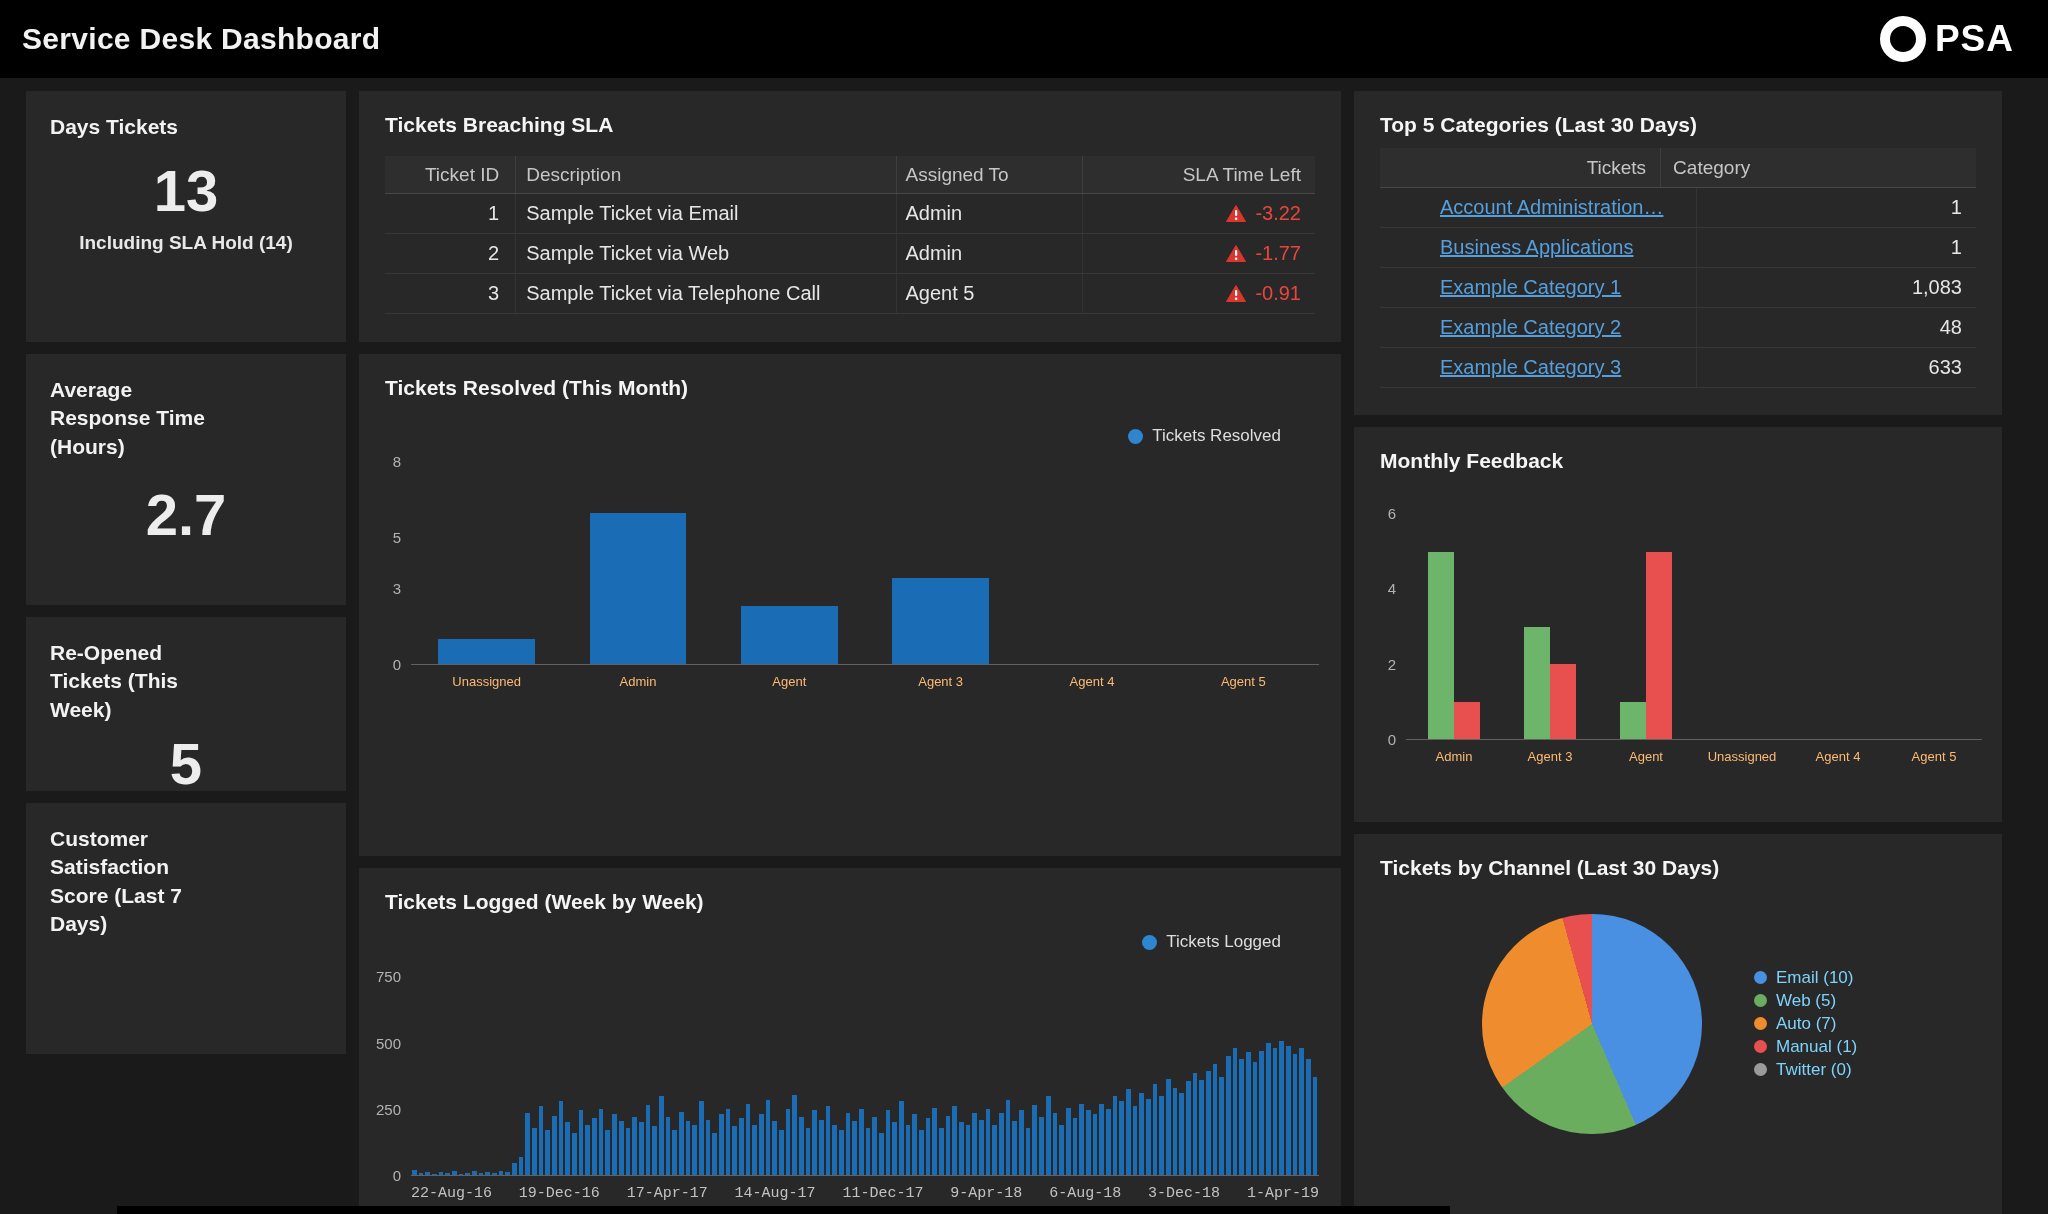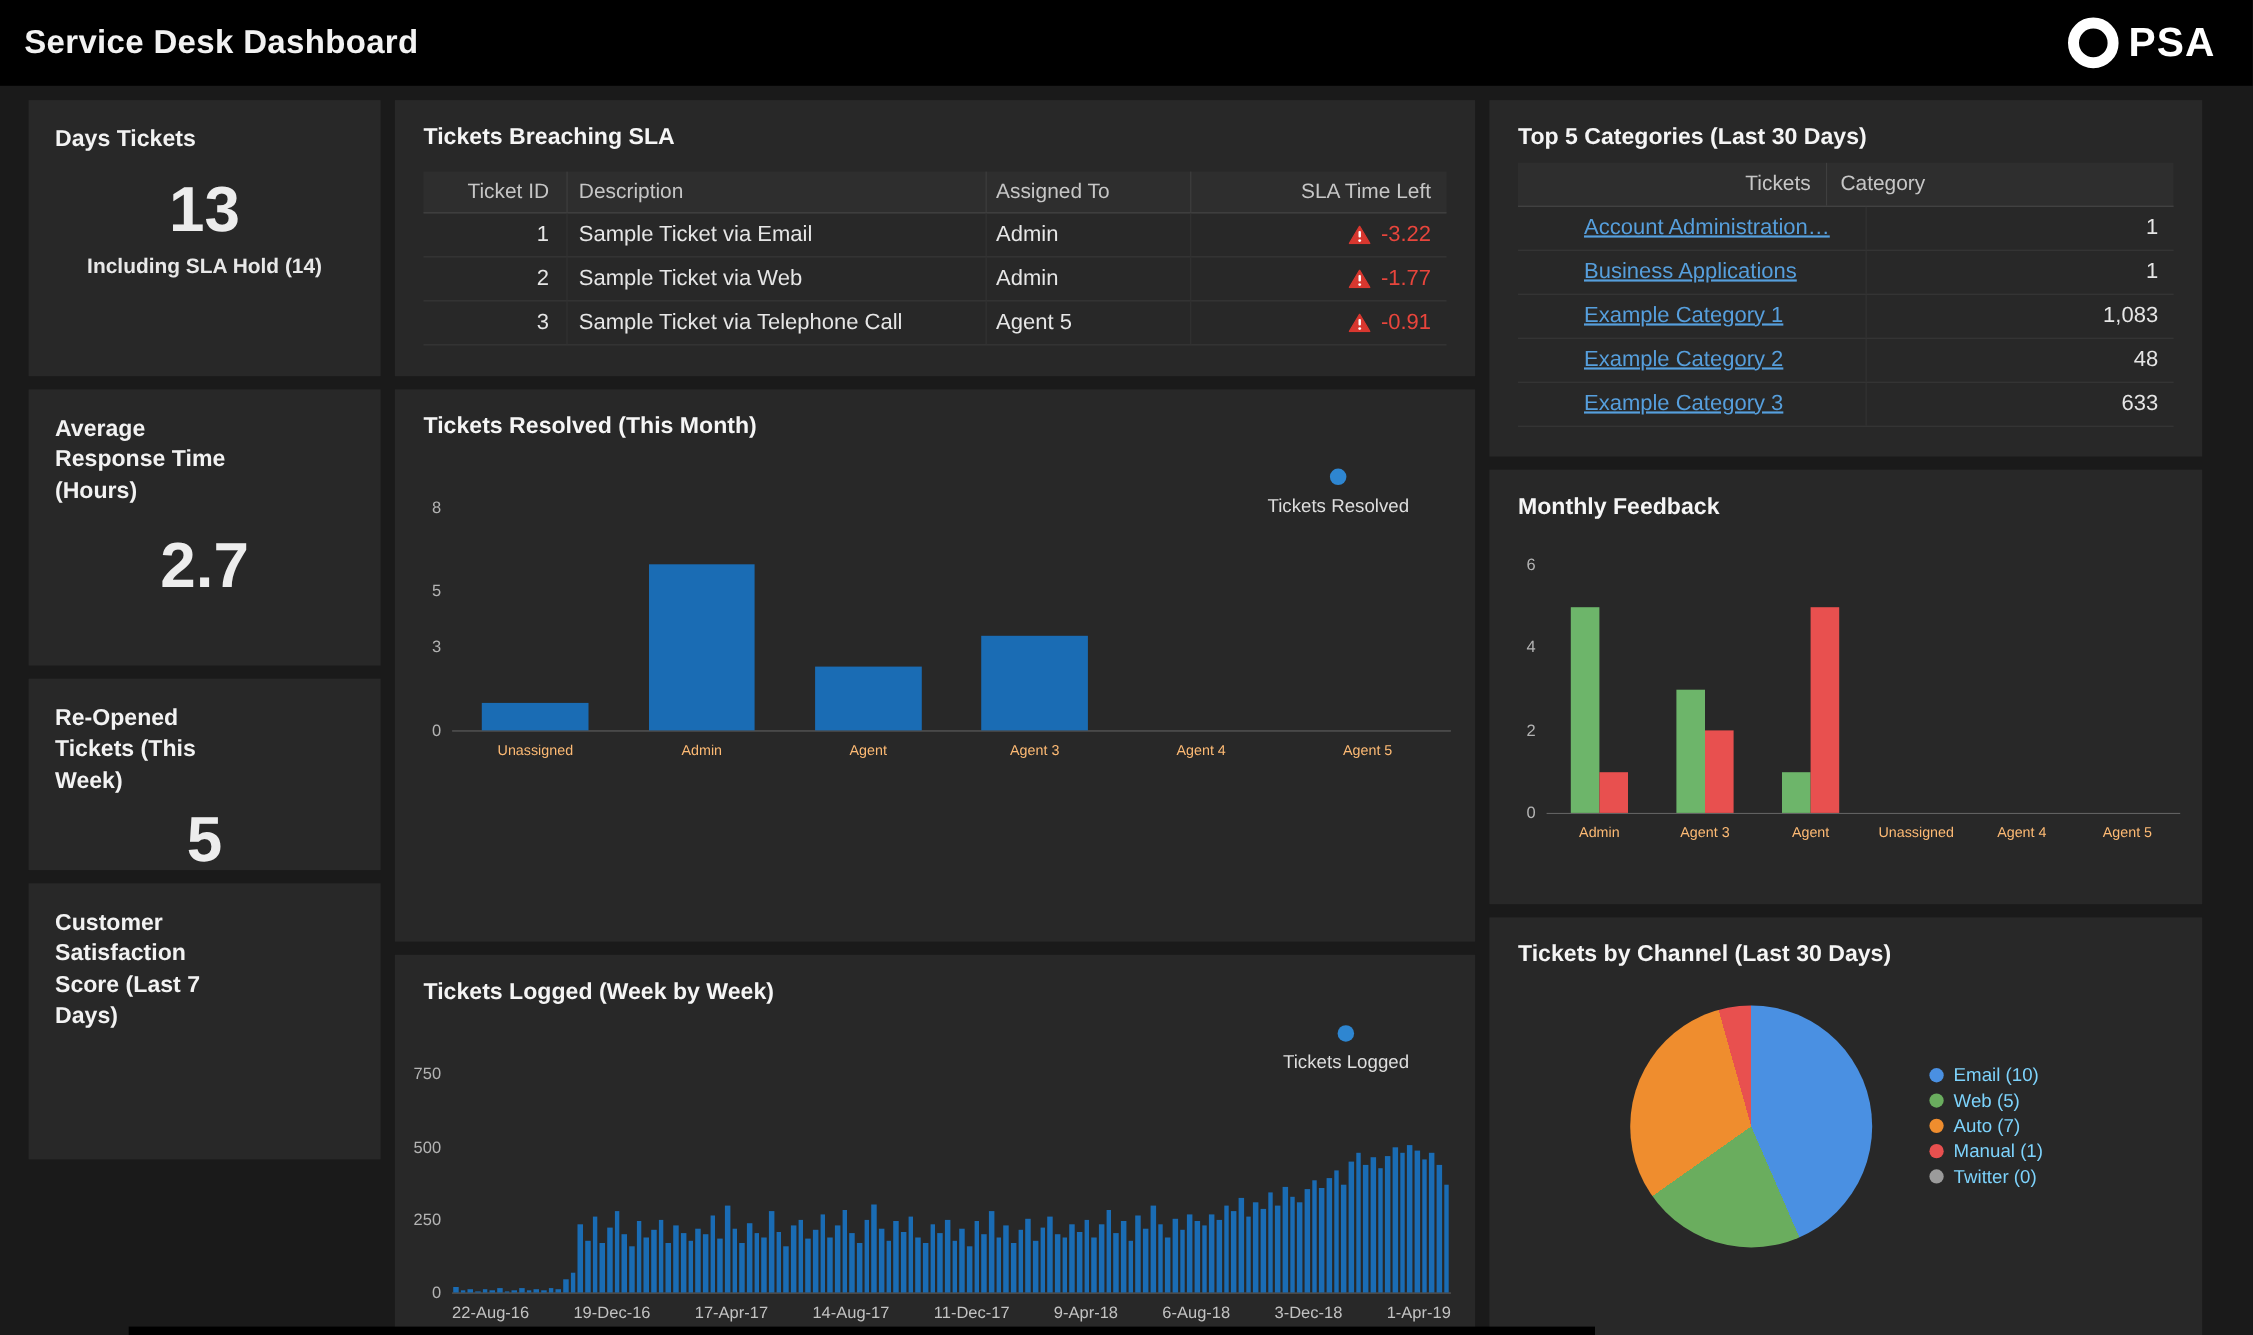--- a/index.html
+++ b/index.html
@@ -47,37 +47,37 @@
   .col-assigned { width:20%; padding-left:8px; }
   .col-sla { width:25%; justify-content:flex-end; gap:9px; padding-right:14px; }
   .sla-val { color:#e8453c; }
   .warn { display:inline-flex; align-items:center; }
   .col-cat { width:53%; padding-left:12px; }
   .col-tickets { width:47%; justify-content:flex-end; padding-right:14px; }
   .trow .col-tickets, .trow .col-desc, .trow .col-assigned { border-left:1px solid #333; }
   .trow .col-sla { border-left:1px solid #333; }
   .cat-link { color:#569fdd; text-decoration:underline; cursor:pointer;margin-left:48px; }
   
-  .legend { position:absolute; right:60px; display:flex; align-items:center; gap:9px; cursor:pointer;flex-direction:column; }
+  .legend { position:absolute; right:60px; display:flex; align-items:center; gap:9px; cursor:pointer; }
   .dot { width:15px; height:15px; border-radius:50%; display:inline-block; }
   .dot.sm { width:13px; height:13px; }
   .legend-label { font-size:17px; color:#dedede; }
   .chart { position:absolute; left:16px; right:22px; }
   .bc { display:grid; grid-template-columns:36px 1fr; }
   .yaxis { position:relative; }
   .ytick { position:absolute; right:10px; font-size:15px; color:#b3b3b3; }
   .plot { position:relative; border-bottom:1px solid #616161; }
   .slots { position:absolute; inset:0; display:flex; align-items:flex-end; }
   .slot { flex:1; height:100%; display:flex; align-items:flex-end; justify-content:center; }
   .vbar { width:64%; }
   .dbar { flex:1; margin:0 1px; }
   .gbar { width:26px; }
   .xlabels { display:flex; margin-left:36px; padding-top:9px; }
   .xlab { flex:1; text-align:center; font-size:13px; color:#fdba74; }
-  .xlabels.spread { justify-content:space-between; }
+  .xlabels.spread { justify-content:space-between;font-family:Liberation Mono, monospace; }
   .xlab2 { font-size:15px; color:#c2c2c2; }
   
   .channel-body { display:flex; align-items:flex-start; margin:34px 0 0 128px; gap:52px; }
   .pie { width:220px; height:220px; border-radius:50%; cursor:pointer; }
   .pie-legend { margin-top:52px; display:flex; flex-direction:column; }
   .pl-item { display:flex; align-items:center; gap:9px; height:23px; cursor:pointer; }
   .pl-label { font-size:17px; color:#7dd3fc; }
   
   .bottom-strip { position:absolute; bottom:0; left:117px; width:1333px; height:8px; background:#000; }
 </style>

